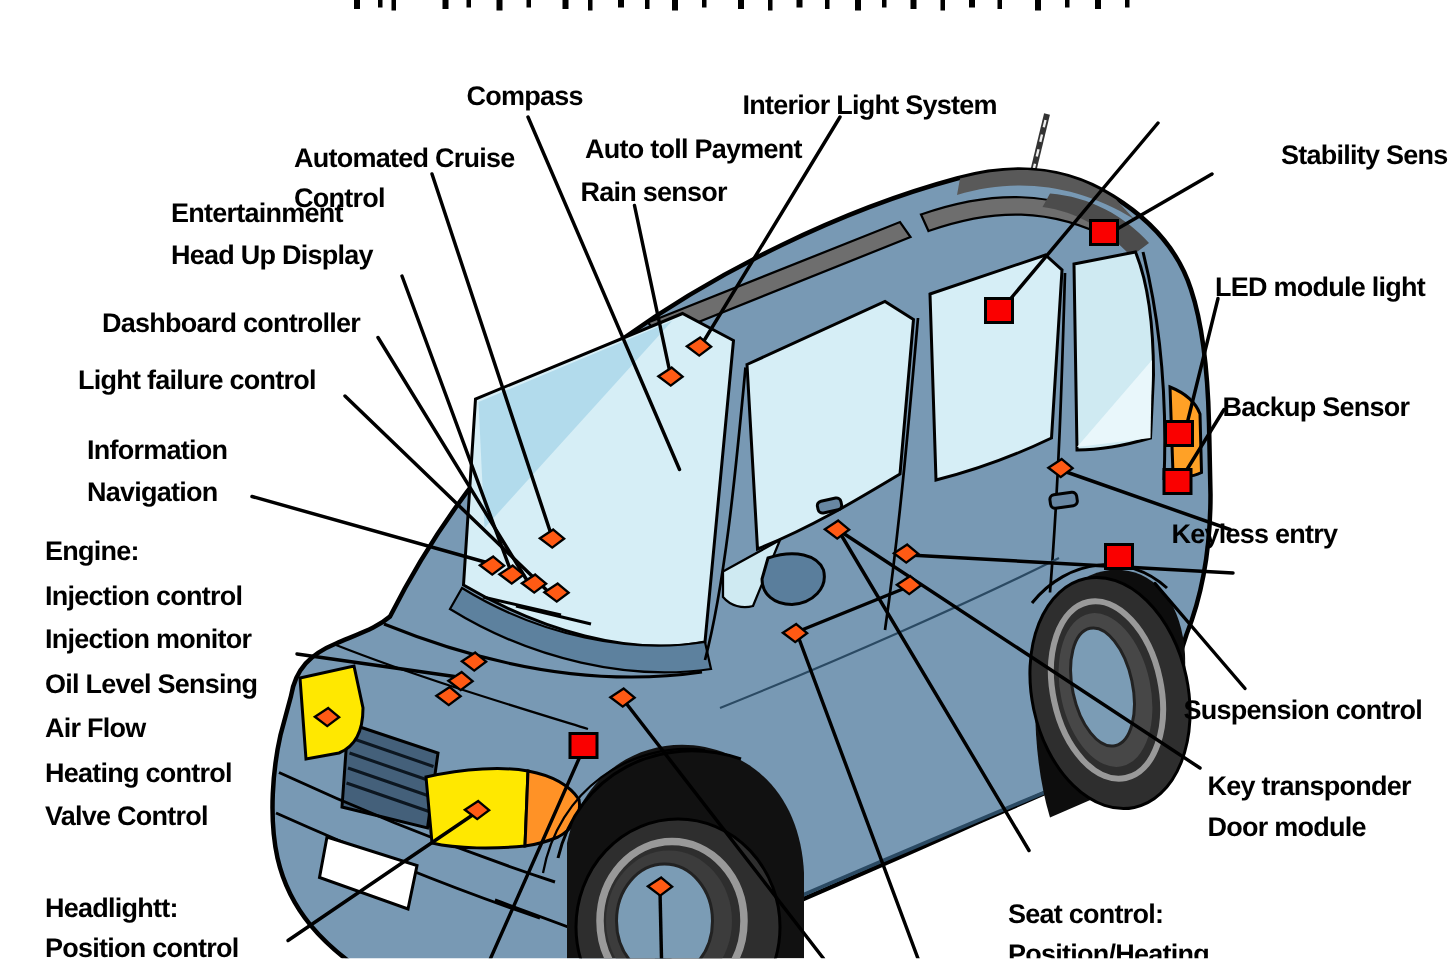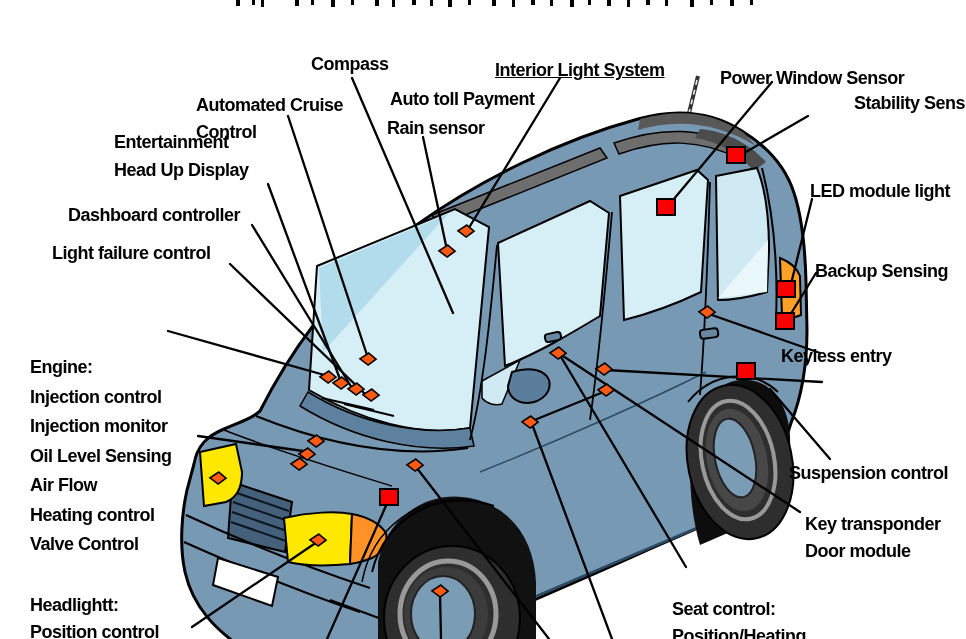--- a/index.html
+++ b/index.html
@@ -192,38 +192,39 @@
       <rect x="737" y="363" width="18" height="16" fill="#fa0000" stroke="#000" stroke-width="2"></rect>
       <rect x="380" y="489" width="18" height="16" fill="#fa0000" stroke="#000" stroke-width="2"></rect>
     </svg>
 
   <div id="labels">
       <div class="callout" style="left: 196px; top: 63px; line-height: 27px; margin-top: 29px;">Automated Cruise
 Control</div>
       <div class="callout" style="left: 311px; top: 51px; line-height: 27px;">Compass</div>
       <div class="callout" style="left: 390px; top: 86px; line-height: 27px;">Auto toll Payment</div>
       <div class="callout" style="left: 387px; top: 115px; line-height: 27px;">Rain sensor</div>
-      <div class="callout" style="left: 495px; top: 57px; line-height: 27px; text-decoration: underline;">Interior Light System</div>
-      <div class="callout" style="left: 720px; top: 65px; line-height: 27px;">Power Window Sensor</div>
+      <div class="callout" style="left: 495px; top: 57px; line-height: 27px;">Interior Light System</div>
       <div class="callout" style="left: 810px; top: 90px; line-height: 27px; margin-left: 44px;">Stability Sensing</div>
       <div class="callout" style="left: 114px; top: 128px; line-height: 28px;">Entertainment
 Head Up Display</div>
       <div class="callout" style="left: 68px; top: 202px; line-height: 27px;">Dashboard controller</div>
       <div class="callout" style="left: 52px; top: 240px; line-height: 27px;">Light failure control</div>
+      <div class="callout" style="left: 58px; top: 286px; line-height: 28px;">Information
+Navigation</div>
       <div class="callout" style="left: 30px; top: 353px; line-height: 29.5px;">Engine:
 Injection control
 Injection monitor
 Oil Level Sensing
 Air Flow
 Heating control
 Valve Control</div>
       <div class="callout" style="left: 30px; top: 592px; line-height: 27px;">Headlightt:
 Position control</div>
       <div class="callout" style="left: 810px; top: 178px; line-height: 27px;">LED module light</div>
-      <div class="callout" style="left: 815px; top: 258px; line-height: 27px;">Backup Sensing</div>
+      <div class="callout" style="left: 815px; top: 258px; line-height: 27px;">Backup Sensor</div>
       <div class="callout" style="left: 781px; top: 343px; line-height: 27px; text-align: center;">Keyless entry</div>
       <div class="callout" style="left: 777px; top: 460px; line-height: 27px; padding-left: 12px;">Suspension control</div>
       <div class="callout" style="left: 805px; top: 511px; line-height: 27px;">Key transponder
 Door module</div>
       <div class="callout" style="left: 660px; top: 596px; line-height: 27px; margin-left: 12px;">Seat control:
 Position/Heating</div>
     </div>
 </div>
 
 </body></html>

